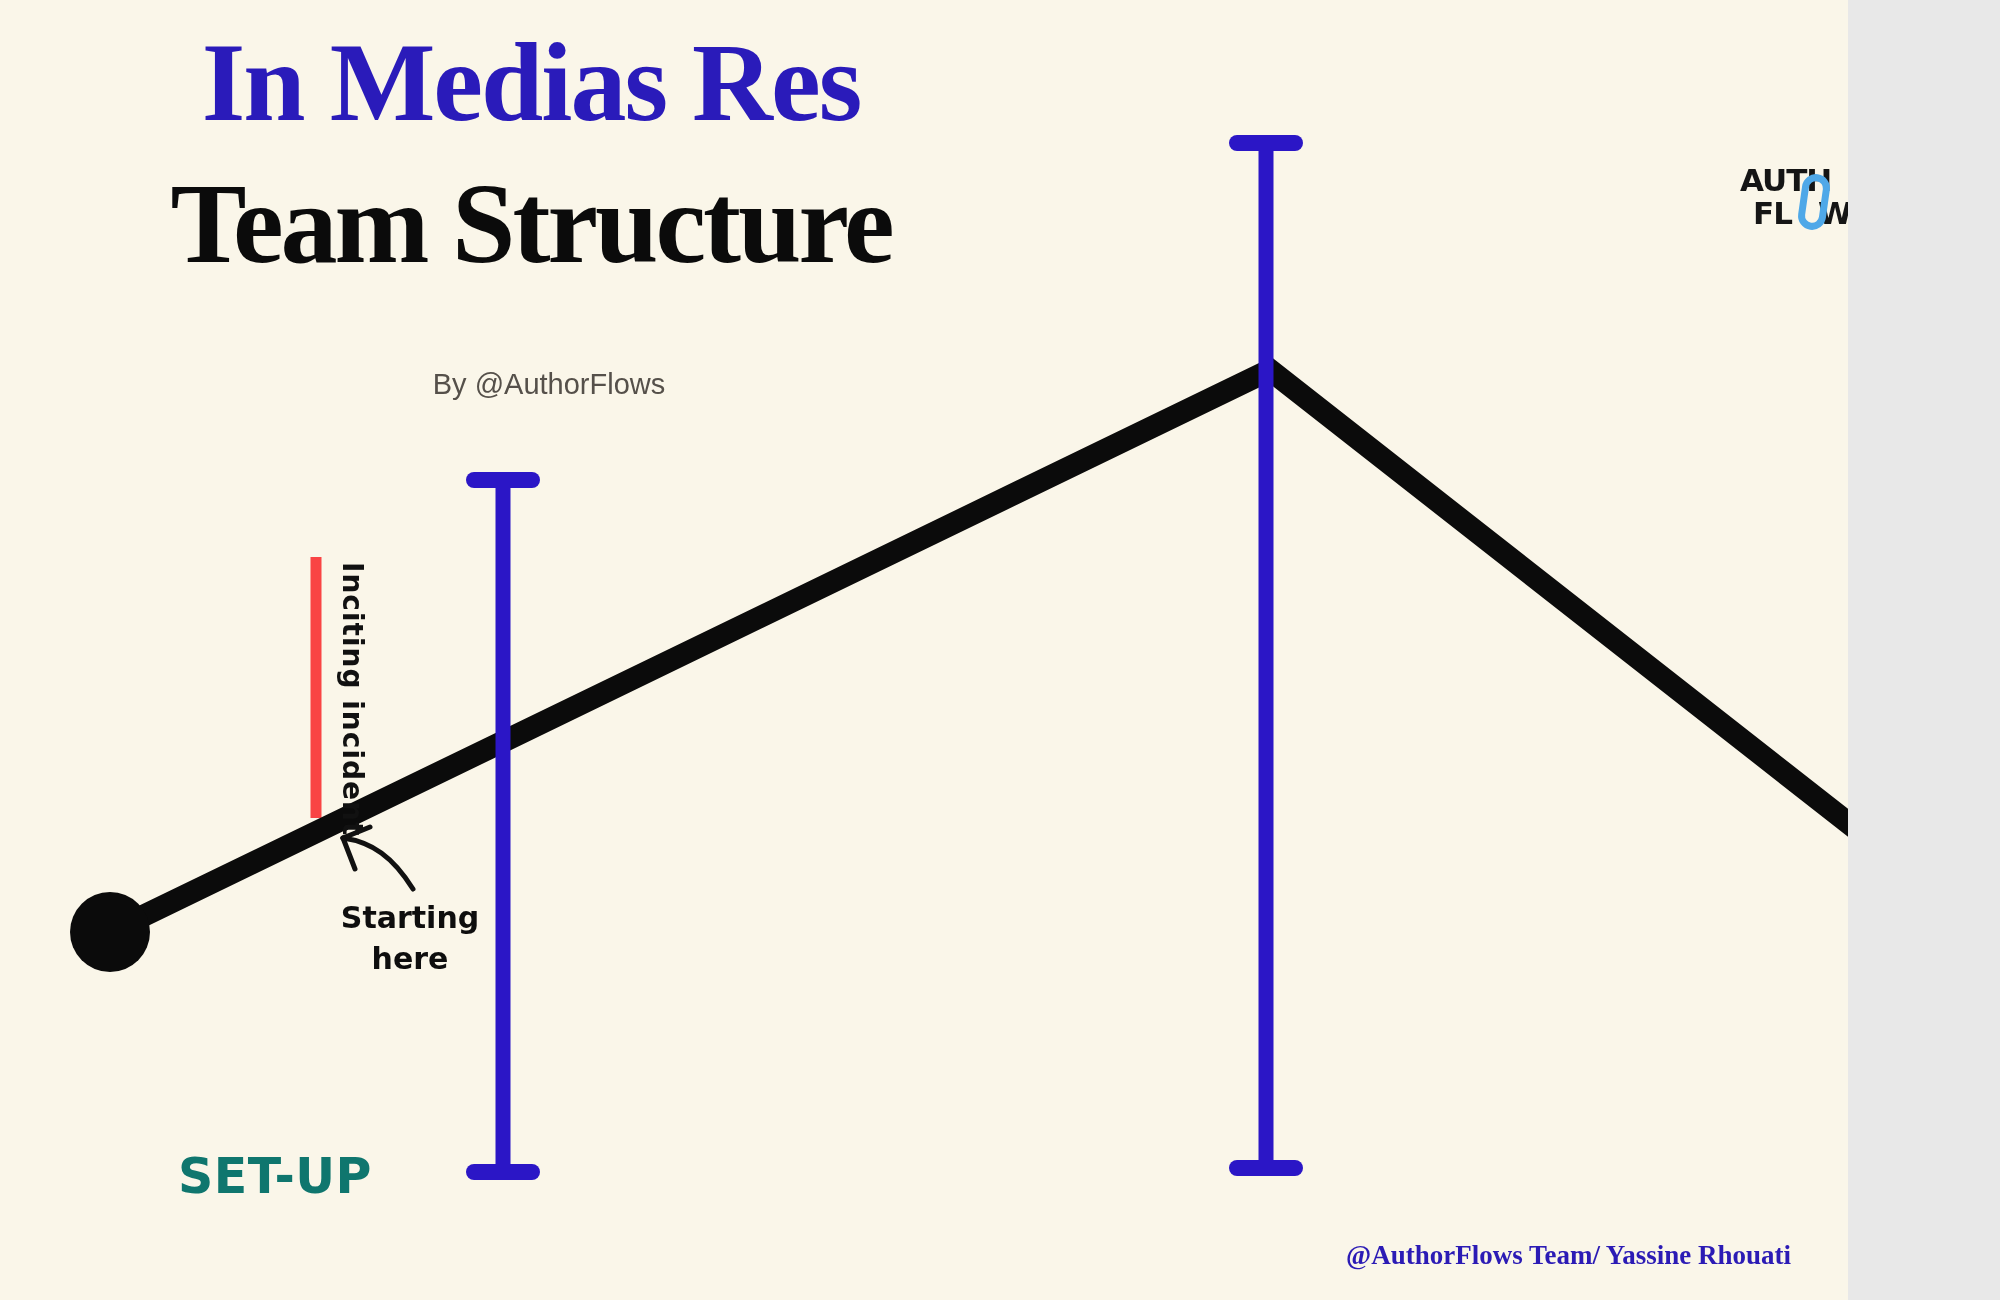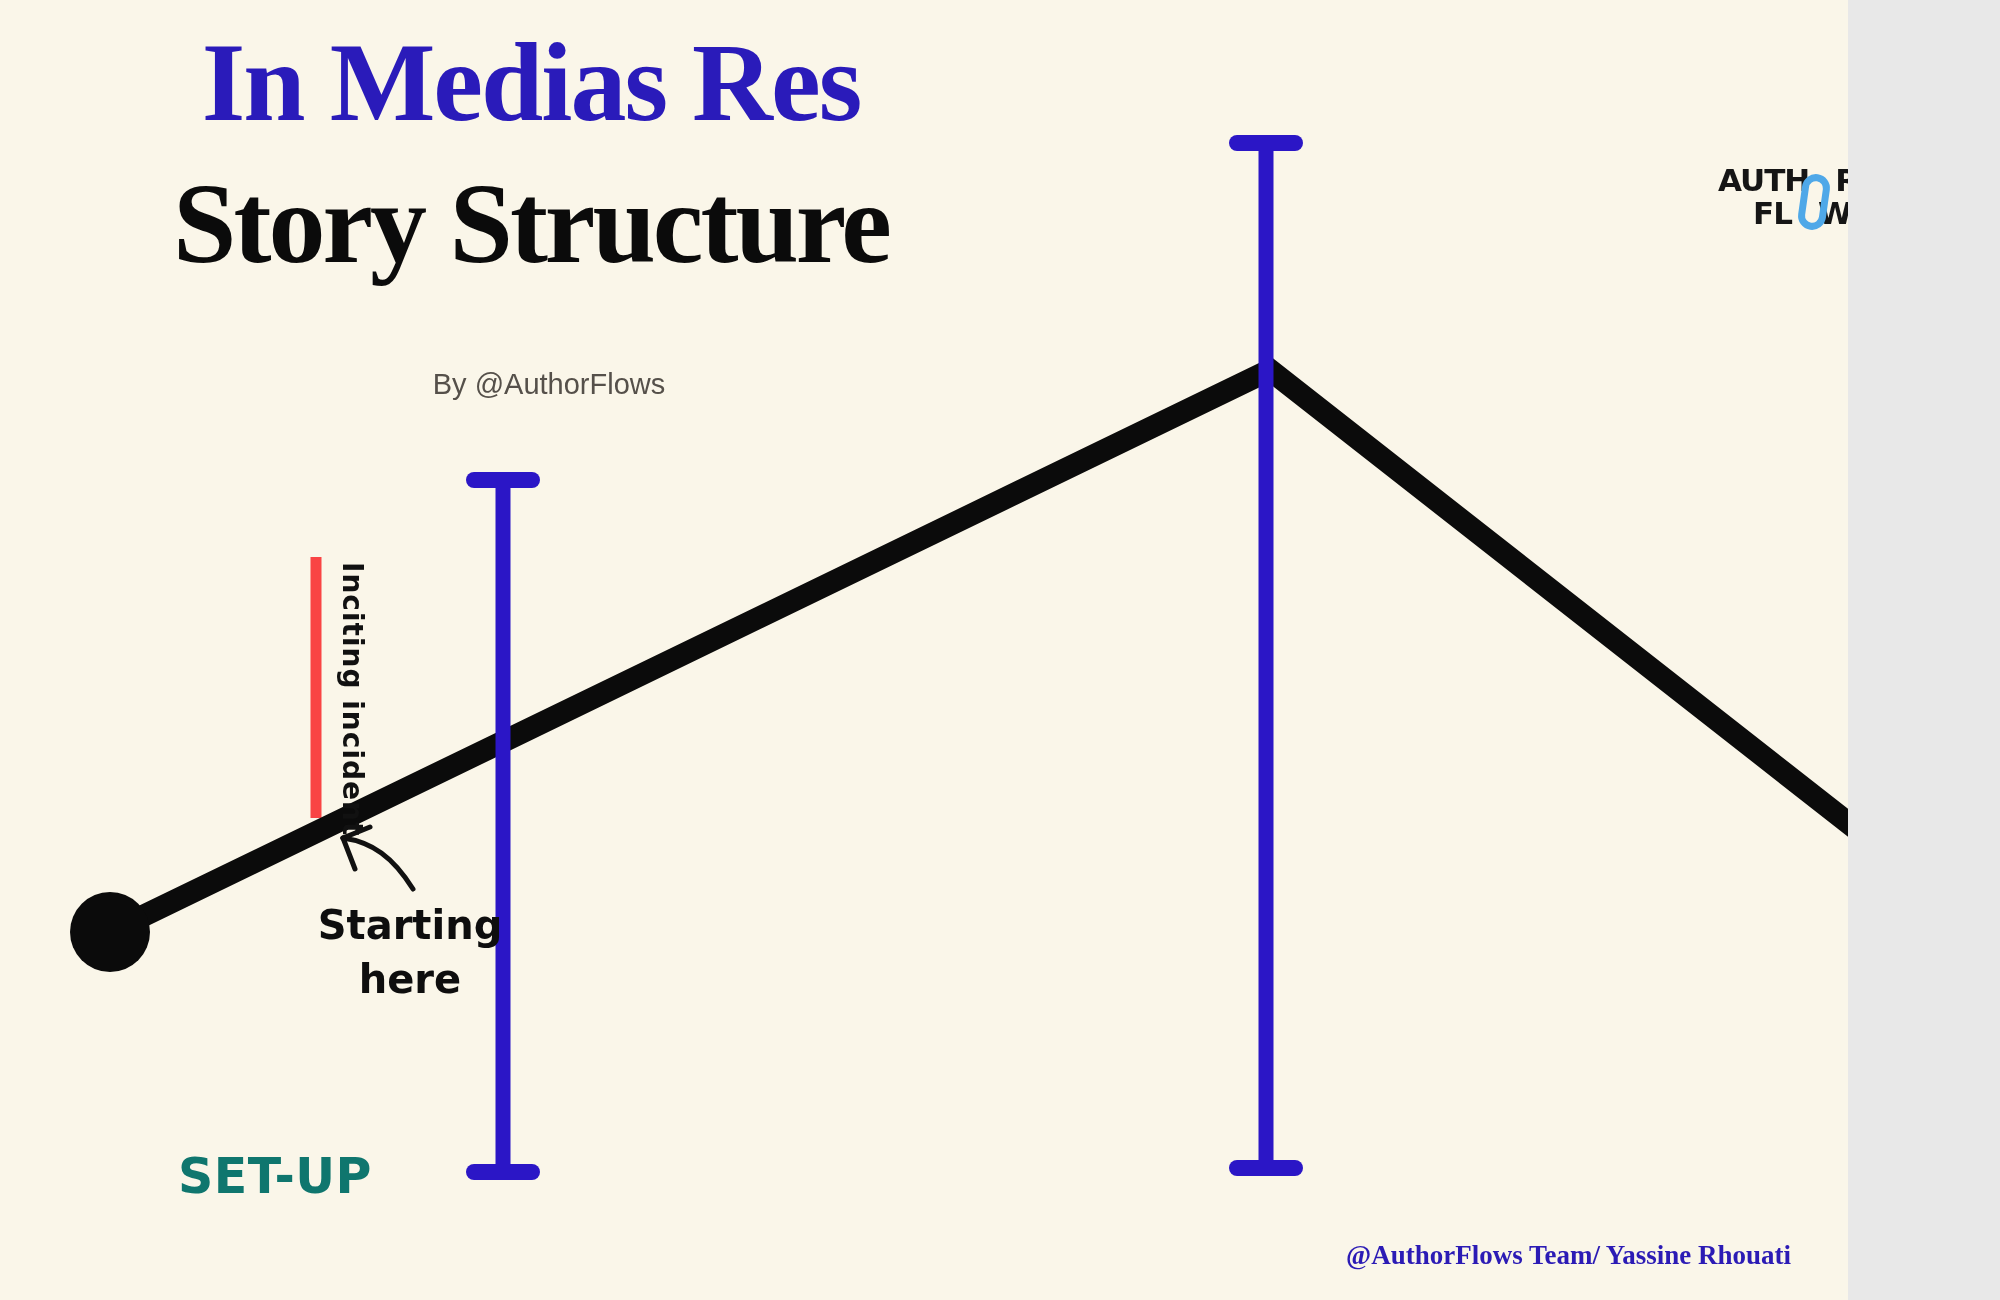--- a/index.html
+++ b/index.html
@@ -29,39 +29,40 @@
     font-family:Liberation Sans, sans-serif;
     font-weight:400;font-size:29px;color:#55504A;white-space:nowrap;
   }
   
   .logo{left:1718px;top:165px;width:170px;}
   .logo-line{
     display:flex;align-items:flex-end;
     font-family:"DejaVu Sans","Liberation Sans",sans-serif;
     font-weight:900;font-size:31px;line-height:30px;color:#151515;
     letter-spacing:-1px;
+    margin-left:22px;
   }
   .logo-line2{margin-left:35px;margin-top:3px;}
   .o-gap{display:inline-block;width:26px;}
   .logo-o{
     left:1800px;top:174px;width:14px;height:42px;
     border:7px solid #4FA8E8;border-radius:999px;
     transform:rotate(8deg);
   }
   
   .incident-label{
     left:336px;top:562px;
     writing-mode:vertical-rl;
     font-size:28px;font-weight:600;color:#111;
     letter-spacing:1px;white-space:nowrap;
   }
   
   .starting{
     left:410px;top:898px;transform:translateX(-50%);
-    font-size:40px;font-weight:600;color:#0E0E0E;
+    font-size:30px;font-weight:600;color:#0E0E0E;
     text-align:center;line-height:1.35;white-space:nowrap;
   }
   
   .phase{
     transform:translateX(-50%);
     top:1148px;
     font-size:49px;font-weight:700;color:#0f766e;
     letter-spacing:0.5px;white-space:nowrap;
   }
   .phase-0{left:275px;}
@@ -97,21 +98,21 @@
     <line x1="1237" y1="1168" x2="1295" y2="1168" stroke="#2B16C6" stroke-width="16" stroke-linecap="round"></line>
 
     <g stroke="#111" stroke-width="5" fill="none" stroke-linecap="round">
       <path d="M413 889 C393 857, 372 842, 343 838"></path>
       <path d="M343 838 L370 827"></path>
       <path d="M343 838 L355 869"></path>
     </g>
   </svg>
 
   <div class="abs title-main">In Medias Res</div>
-  <div class="abs title-sub">Story Structure</div>
+  <div class="abs title-sub">Team Structure</div>
   <div class="abs byline">By @AuthorFlows</div>
 
   <div class="abs logo">
     <div class="logo-line">
       <span>AUTH</span>
         <span class="o-gap"></span>
         <span>R</span>
     </div>
     <div class="logo-line logo-line2">
       <span>FL</span>

